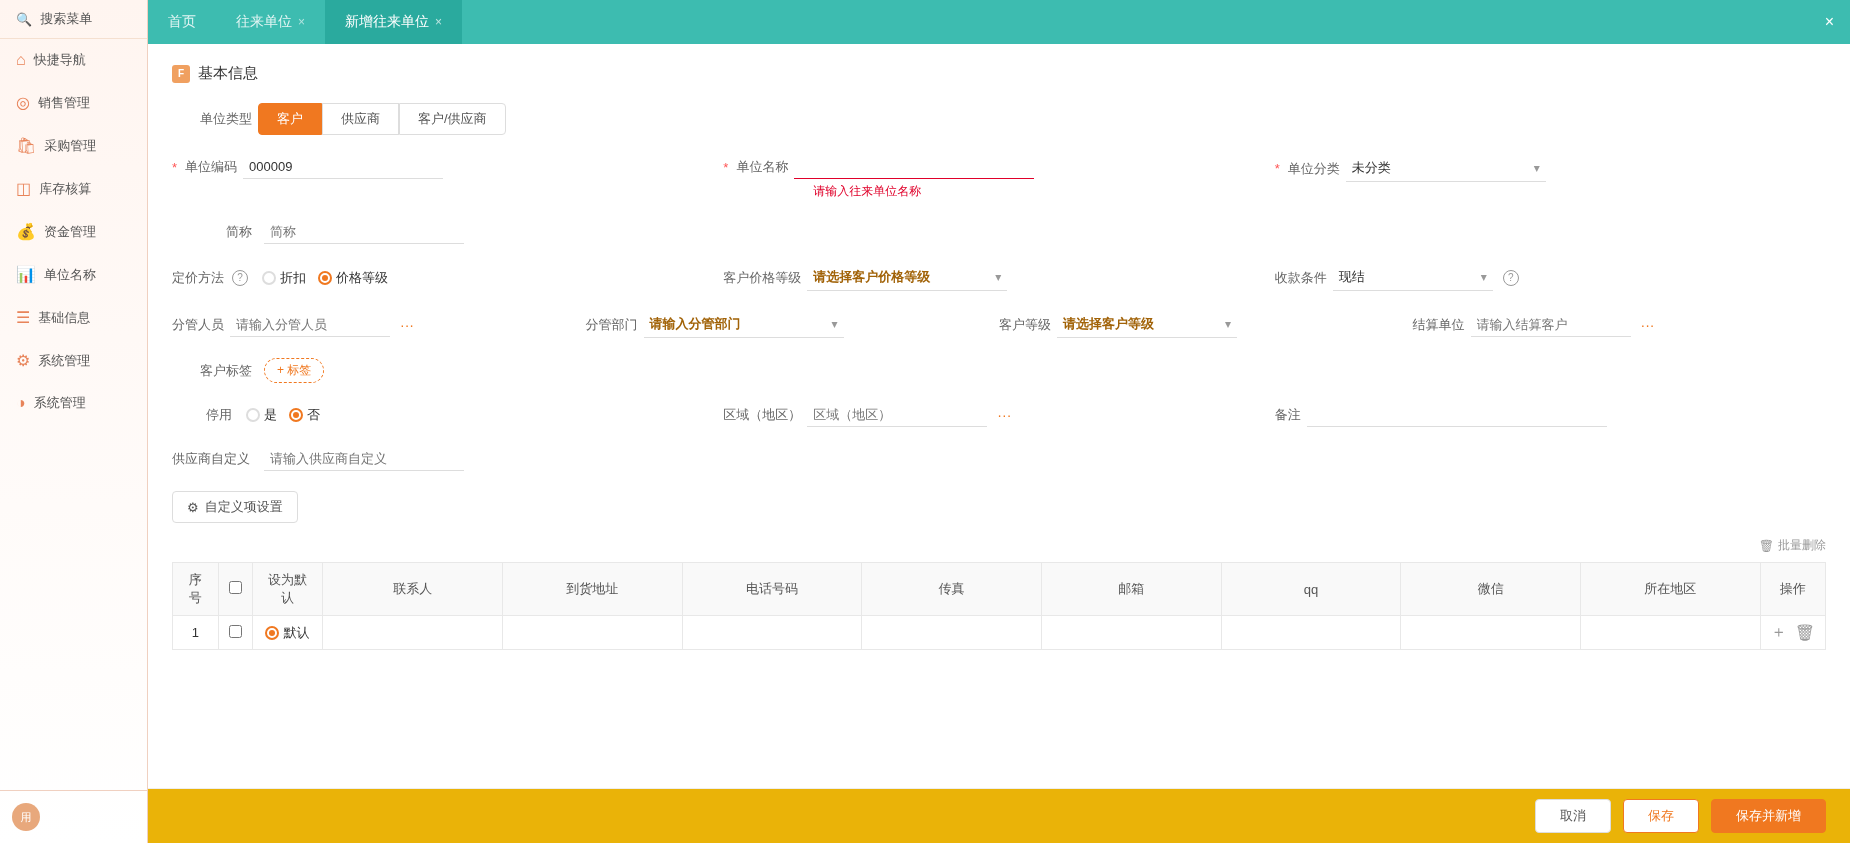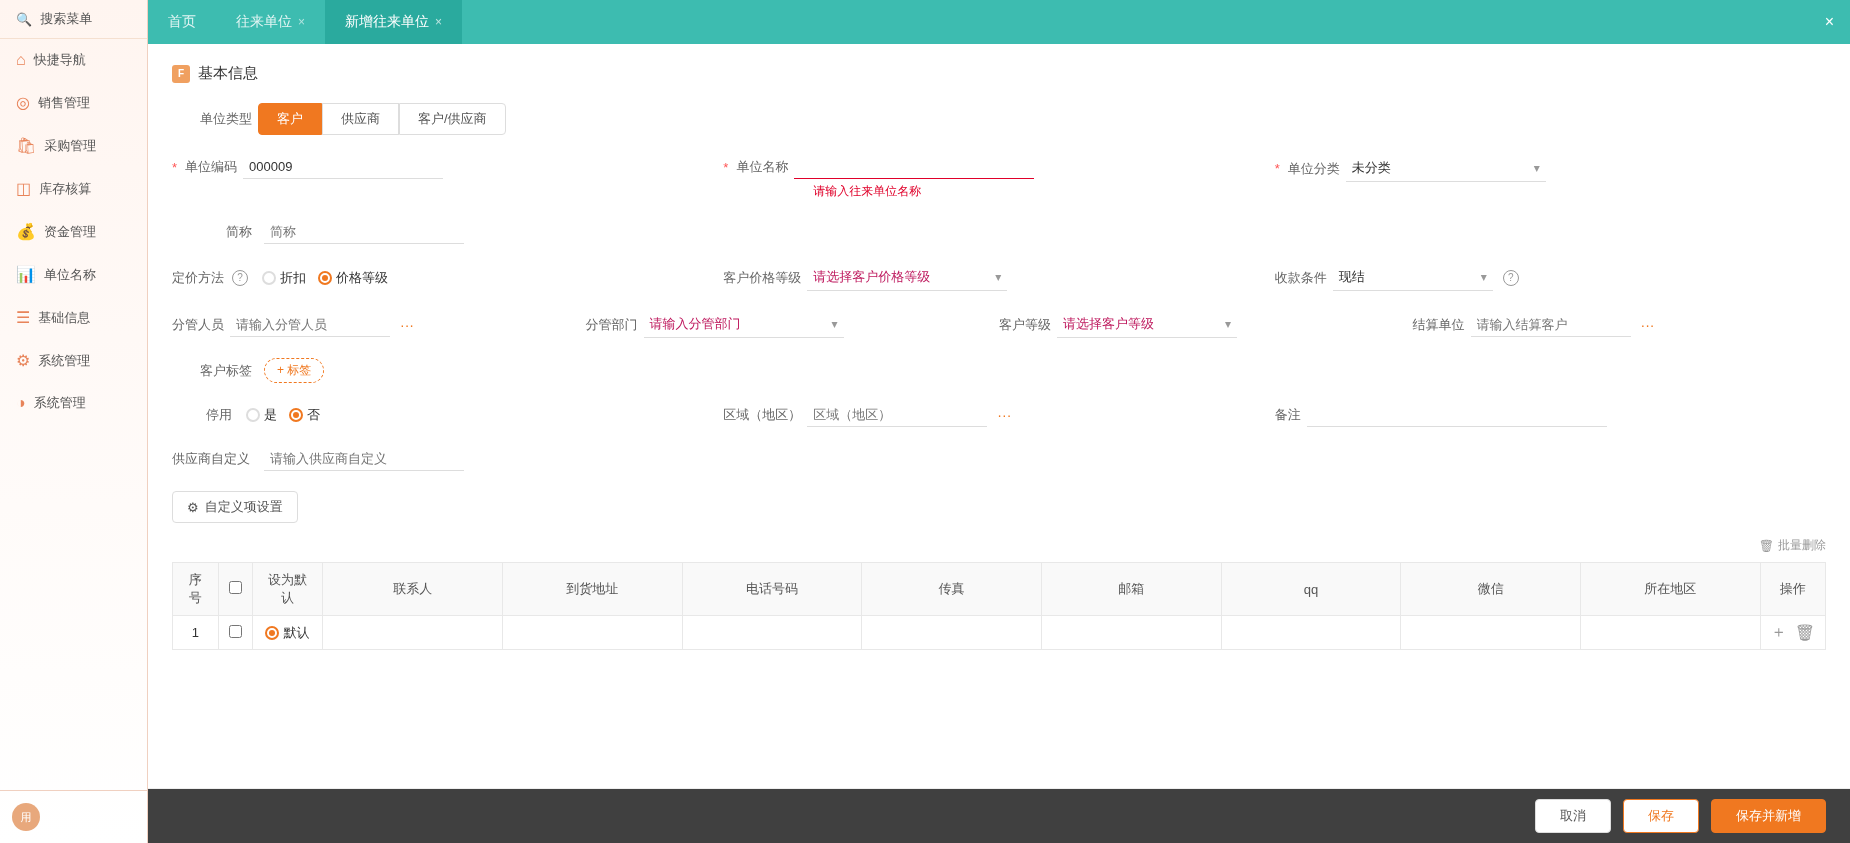--- a/index.html
+++ b/index.html
@@ -177,21 +177,21 @@
     .form-select {
       display: flex;
       align-items: center;
       border-bottom: 1px solid #ddd;
       padding: 4px 6px;
       min-width: 160px;
       cursor: pointer;
       gap: 6px;
     }
     .form-select .select-value { flex: 1; color: #333; font-size: 13px; }
-    .form-select .select-placeholder { flex: 1; color: #be185d; font-size: 13px; }
+    .form-select .select-placeholder { flex: 1; color: #a16207; font-size: 13px; font-weight: bold; }
     .chevron-icon { color: #999; font-size: 12px; }
 
     
     .radio-group { display: flex; align-items: center; gap: 12px; }
     .radio-item { display: flex; align-items: center; gap: 4px; cursor: pointer; }
     .radio-circle {
       width: 14px; height: 14px; border-radius: 50%;
       border: 2px solid #ddd;
       display: flex; align-items: center; justify-content: center;
     }
@@ -280,21 +280,21 @@
     }
 
     
     .bottom-bar {
       display: flex;
       align-items: center;
       justify-content: flex-end;
       gap: 12px;
       padding: 10px 24px;
       border-top: 1px solid #eee;
-      background: #404040;
+      background: #eab308;
     }
     .btn-cancel {
       padding: 7px 24px;
       border: 1px solid #ddd;
       background: white;
       border-radius: 4px;
       cursor: pointer;
       font-size: 13px;
       color: #555;
     }

